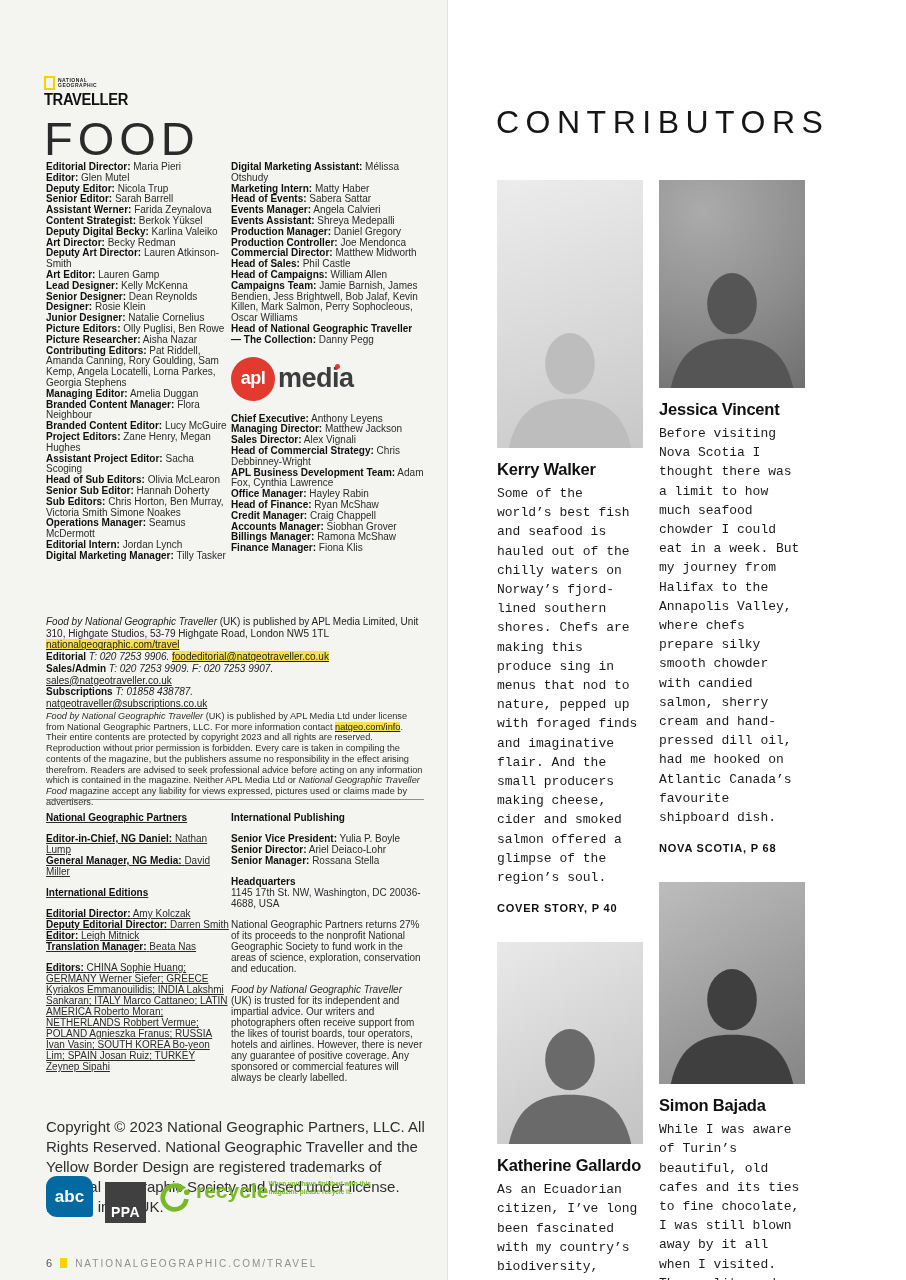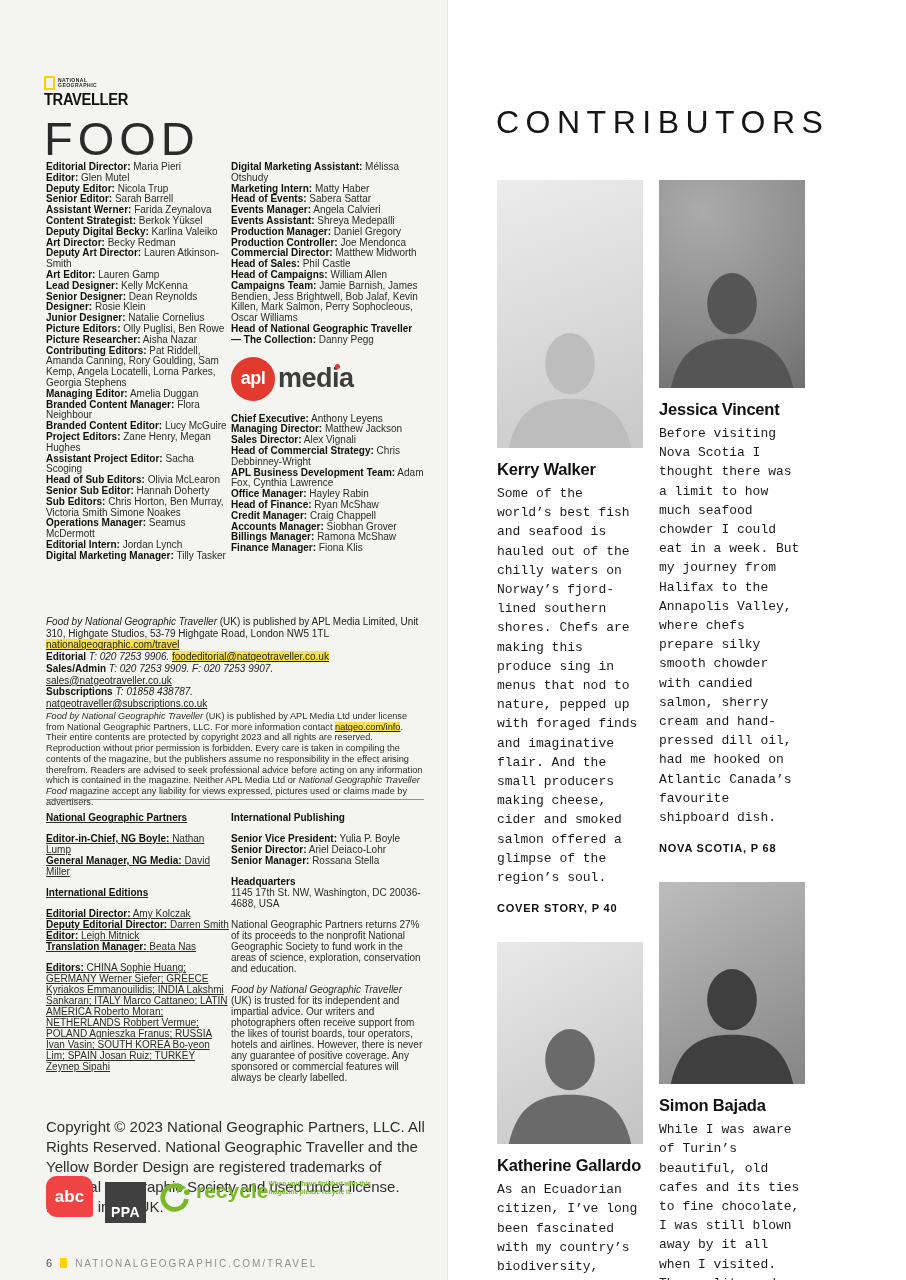--- a/index.html
+++ b/index.html
@@ -45,21 +45,21 @@
   .ngp b { color:#101010; }
   .ngp .grp { margin-bottom:10px; }
   .ngp h4 { font-size:10px; line-height:11px; color:#101010; margin-bottom:10px; }
   #ngp1 { position:absolute; left:46px; top:812px; width:184px;text-decoration:underline; }
   #ngp2 { position:absolute; left:231px; top:812px; width:193px; }
 
   #copyright { position:absolute; left:46px; top:1117px; width:382px; font-size:15px; line-height:20px; color:#2e2e2e; }
 
   
   #logos { position:absolute; left:46px; top:1176px; display:flex; align-items:flex-start; gap:12px; }
-  .logo-abc { width:47px; height:41px; background:#ef4444; border-radius:11px 11px 3px 11px;
+  .logo-abc { width:47px; height:41px; background:#0369a1; border-radius:11px 11px 3px 11px;
     color:#fff; display:flex; align-items:center; justify-content:center; font-weight:700; font-size:17px; }
   .logo-ppa { width:41px; height:41px; margin-top:6px; background:#404040; color:#fff; display:flex; align-items:flex-end;
     justify-content:center; font-weight:700; font-size:14px; padding-bottom:3px; letter-spacing:.5px; }
   .logo-recycle { display:flex; align-items:flex-start; gap:4px; margin-top:4px; }
   .recycle-text { display:flex; flex-direction:row; }
   .recycle-word { color:#79b928; font-weight:700; font-size:21px; line-height:22px; }
   .recycle-tag { color:#79b928; font-weight:700; font-size:6.5px; line-height:7.5px; width:110px; }
 
   #pagefooter { position:absolute; left:46px; top:1257px; display:flex; align-items:center; gap:8px; }
   .pg-num { font-size:11px; color:#555; }
@@ -225,21 +225,21 @@
 </div>
 
 <p id="legal"><i>Food by National Geographic Traveller</i><span> (UK) is published by APL Media Ltd under license from National Geographic Partners, LLC. For more information contact </span><a class="hl">natgeo.com/info</a><span>. Their entire contents are protected by copyright 2023 and all rights are reserved. Reproduction without prior permission is forbidden. Every care is taken in compiling the contents of the magazine, but the publishers assume no responsibility in the effect arising therefrom. Readers are advised to seek professional advice before acting on any information which is contained in the magazine. Neither APL Media Ltd or </span><i>National Geographic Traveller Food</i><span> magazine accept any liability for views expressed, pictures used or claims made by advertisers.</span></p>
 
 <div class="rule"></div>
 
 <div id="ngp1" class="ngp">
   <h4>National Geographic Partners</h4>
   <div class="grp">
 
-      <p><b>Editor-in-Chief, NG Boyle:</b> <span>Nathan Lump</span></p>
+      <p><b>Editor-in-Chief, NG Daniel:</b> <span>Nathan Lump</span></p>
 
       <p><b>General Manager, NG Media:</b> <span>David Miller</span></p>
     </div>
   <h4>International Editions</h4>
   <div class="grp">
 
       <p><b>Editorial Director:</b> <span>Amy Kolczak</span></p>
 
       <p><b>Deputy Editorial Director:</b> <span>Darren Smith</span></p>
 

